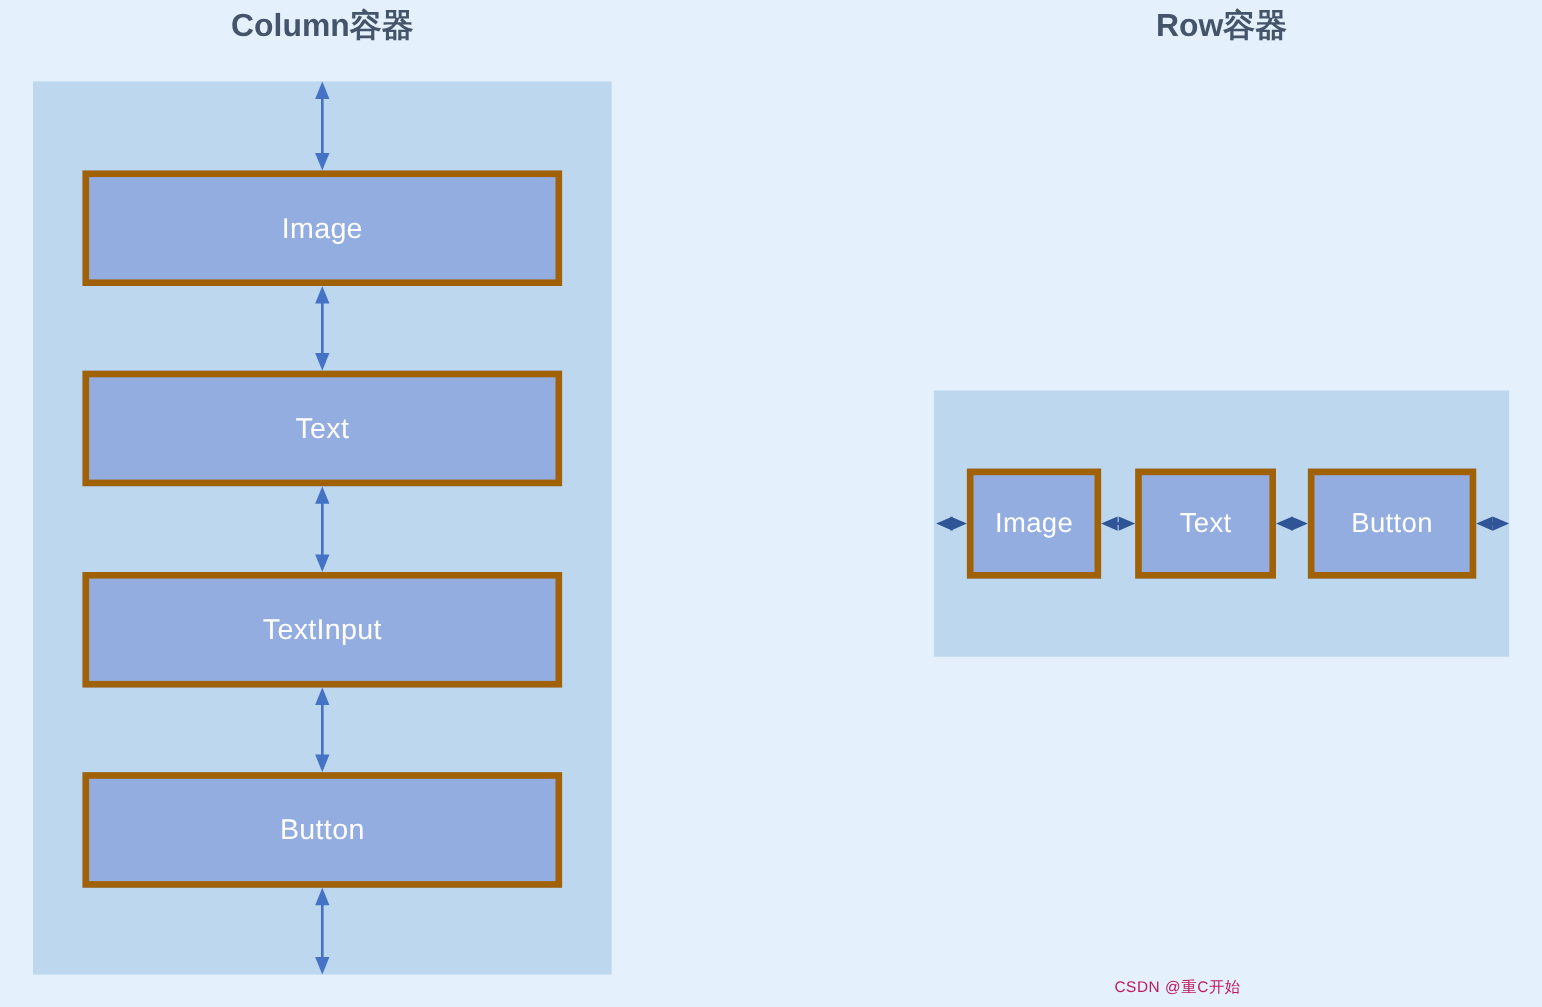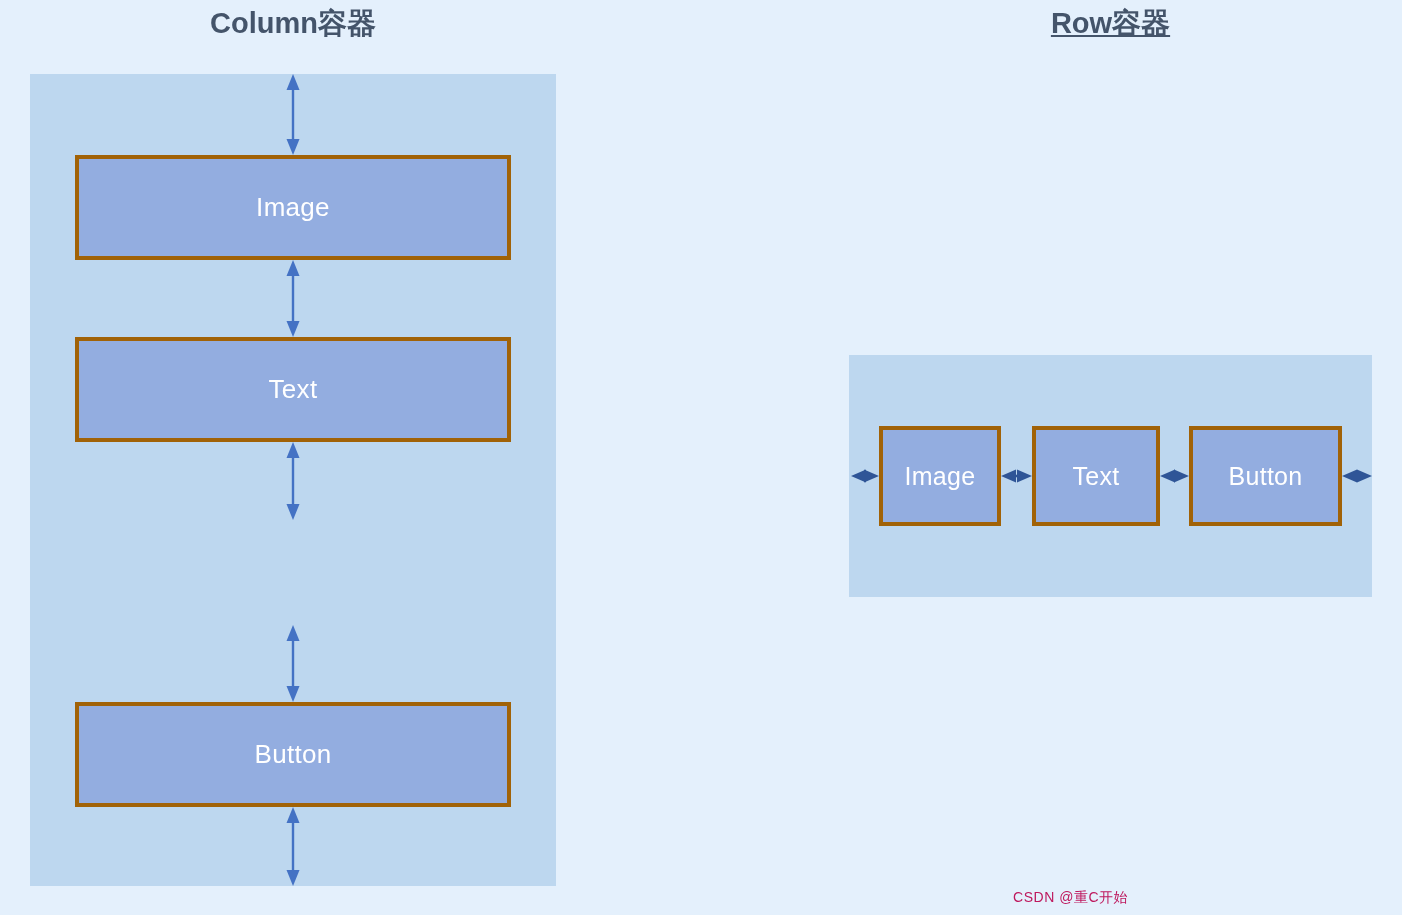--- a/index.html
+++ b/index.html
@@ -33,21 +33,20 @@
   }
   #title-column {
     left: 30px;
     top: 4px;
     width: 526px;
   }
   #title-row {
     left: 849px;
     top: 4px;
     width: 523px;
-    text-decoration: underline;
   }
 
   
   .container-box {
     position: absolute;
     background: #bdd7ef;
   }
   #column-container {
     left: 30px;
     top: 74px;
@@ -58,21 +57,21 @@
     left: 849px;
     top: 355px;
     width: 523px;
     height: 242px;
   }
 
   
   .child-box {
     position: absolute;
     background: #93ade0;
-    border: 4px solid #a16207;
+    border: 6px solid #a16207;
     box-sizing: border-box;
     display: flex;
     align-items: center;
     justify-content: center;
     color: #ffffff;
     font-size: 26px;
     font-weight: normal;
     letter-spacing: 0.3px;
   }
   .child-box.row-child {
@@ -116,20 +115,21 @@
 <div id="stage">
 
   <div class="panel-title" id="title-column">Column容器</div>
 
   <div class="panel-title" id="title-row">Row容器</div>
 
   <div class="container-box" id="column-container"></div>
 
   <div class="child-box col-child" id="col-child-0">Image</div>
   <div class="child-box col-child" id="col-child-1">Text</div>
+  <div class="child-box col-child" id="col-child-2">TextInput</div>
   <div class="child-box col-child" id="col-child-3">Button</div>
 
   <div class="container-box" id="row-container"></div>
 
   <div class="child-box row-child" id="row-child-0">Image</div>
   <div class="child-box row-child" id="row-child-1">Text</div>
   <div class="child-box row-child" id="row-child-2">Button</div>
 
   <svg id="arrow-layer" width="1402" height="915" viewBox="0 0 1402 915">
 

